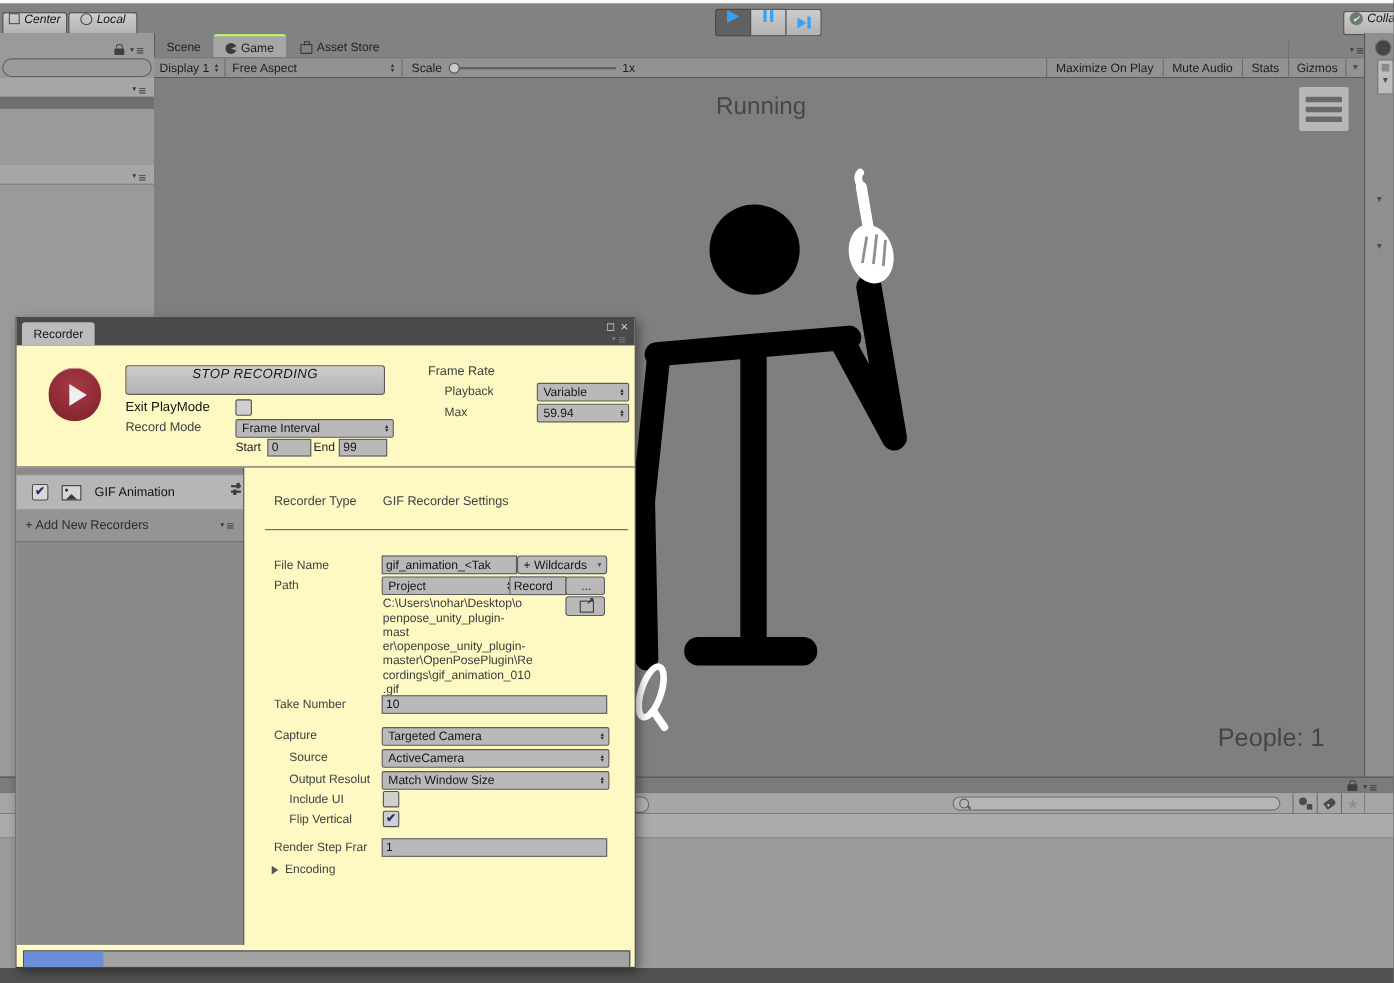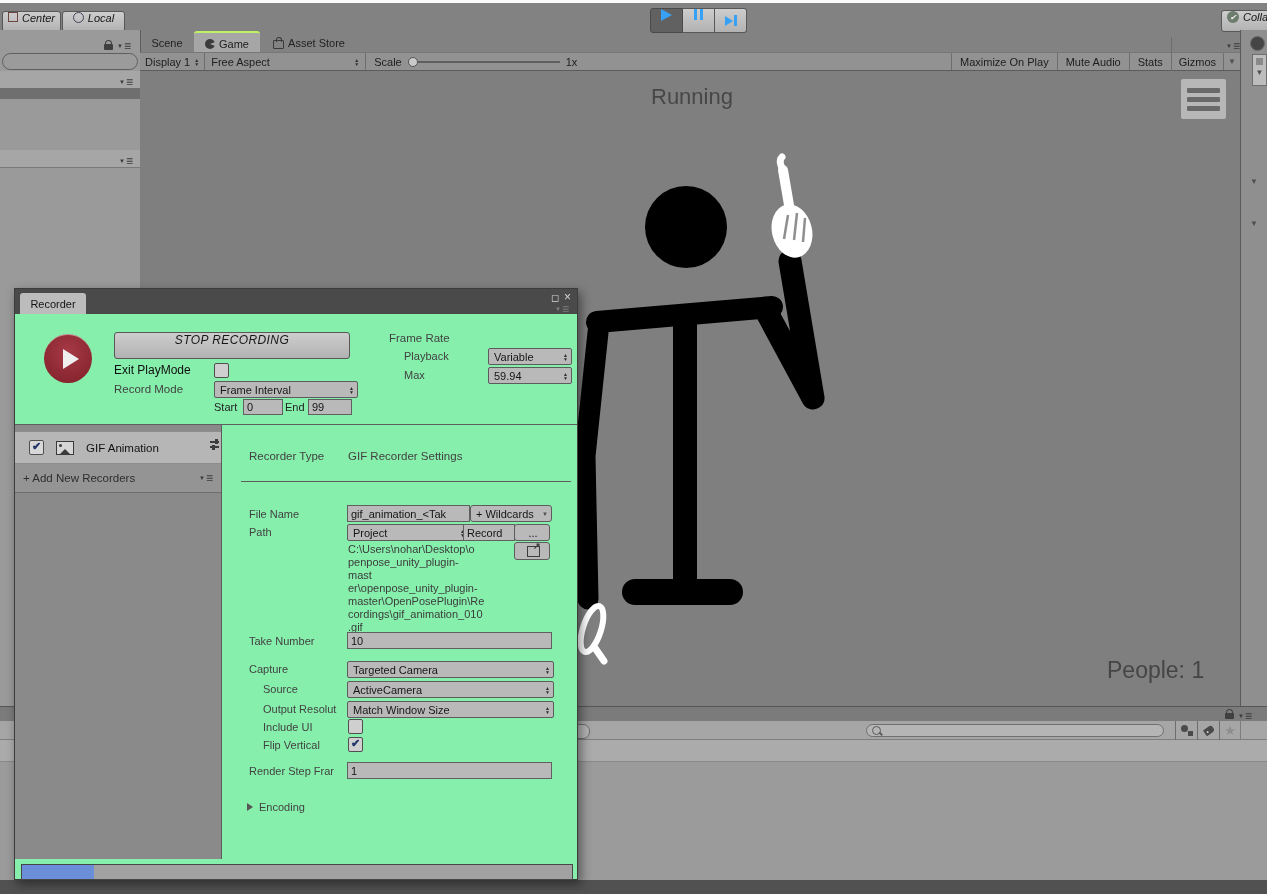--- a/index.html
+++ b/index.html
@@ -234,21 +234,21 @@
         </div>
       <div class="abs flexc sep" style="left:1219px;top:0;width:22px;height:19px;justify-content:center;border-right:1px solid #7e7e7e;box-sizing:border-box;">
           <span class="star-ic"></span>
         </div>
     </div>
     <div class="abs" style="left:0;top:34px;width:1267px;height:22px;background:#ababab;border-bottom:1px solid #8a8a8a;box-sizing:border-box;"></div>
     <div class="abs" style="left:0;top:56px;width:1267px;height:118px;background:#9b9b9b;"></div>
     <div class="abs" style="left:0;top:174px;width:1267px;height:14px;background:#515151;"></div>
   </div>
 
-  <div class="abs" style="left:14px;top:288px;width:564px;height:592px;background:#86efac;border:1px solid #3c3c3c;box-sizing:border-box;box-shadow:3px 4px 10px rgba(0,0,0,0.45);z-index:10;">
+  <div class="abs" style="left:14px;top:288px;width:564px;height:592px;background:#fef9c3;border:1px solid #3c3c3c;box-sizing:border-box;box-shadow:3px 4px 10px rgba(0,0,0,0.45);z-index:10;">
 
     <div class="abs" style="left:0;top:0;width:562px;height:25px;background:#4a4a4a;">
       <div class="abs flexc" style="left:5px;top:4px;width:66px;height:21px;background:#bcbcbc;border-radius:3px 3px 0 0;justify-content:center;color:#141414;">
         <span>Recorder</span>
       </div>
       <span class="winbtn abs" style="left:536px;top:4px;">◻</span>
       <span class="winbtn abs" style="left:549px;top:3px;font-size:12px;">×</span>
       <span class="vmenu abs" style="left:540px;top:13px;filter:brightness(2.2);"></span>
     </div>
 
@@ -370,21 +370,21 @@
       <div class="cb abs" style="left:126px;top:294px;"></div>
 
       <div class="abs mut" style="left:41px;top:314px;">Flip Vertical</div>
       <div class="cb abs checked" style="left:126px;top:312px;"></div>
 
       <div class="abs mut" style="left:27px;top:340px;white-space:nowrap;overflow:hidden;width:97px;">Render Step Frar</div>
       <div class="inp abs" style="left:125px;top:337px;width:197px;height:15px;">
         <span>1</span>
       </div>
 
-      <div class="abs flexc" style="left:25px;top:376px;gap:6px;text-align:right;">
+      <div class="abs flexc" style="left:25px;top:360px;gap:6px;text-align:right;">
         <span class="fold-tri"></span>
         <span class="mut">Encoding</span>
       </div>
     </div>
 
     <div class="abs" style="left:6px;top:575px;width:552px;height:16px;border:1px solid #474747;background:#a2a2a2;box-sizing:border-box;">
       <div style="position: absolute; left: 0px; top: 0px; height: 100%; background: rgb(107, 142, 216); width: 13%;"></div>
     </div>
   </div>
 

